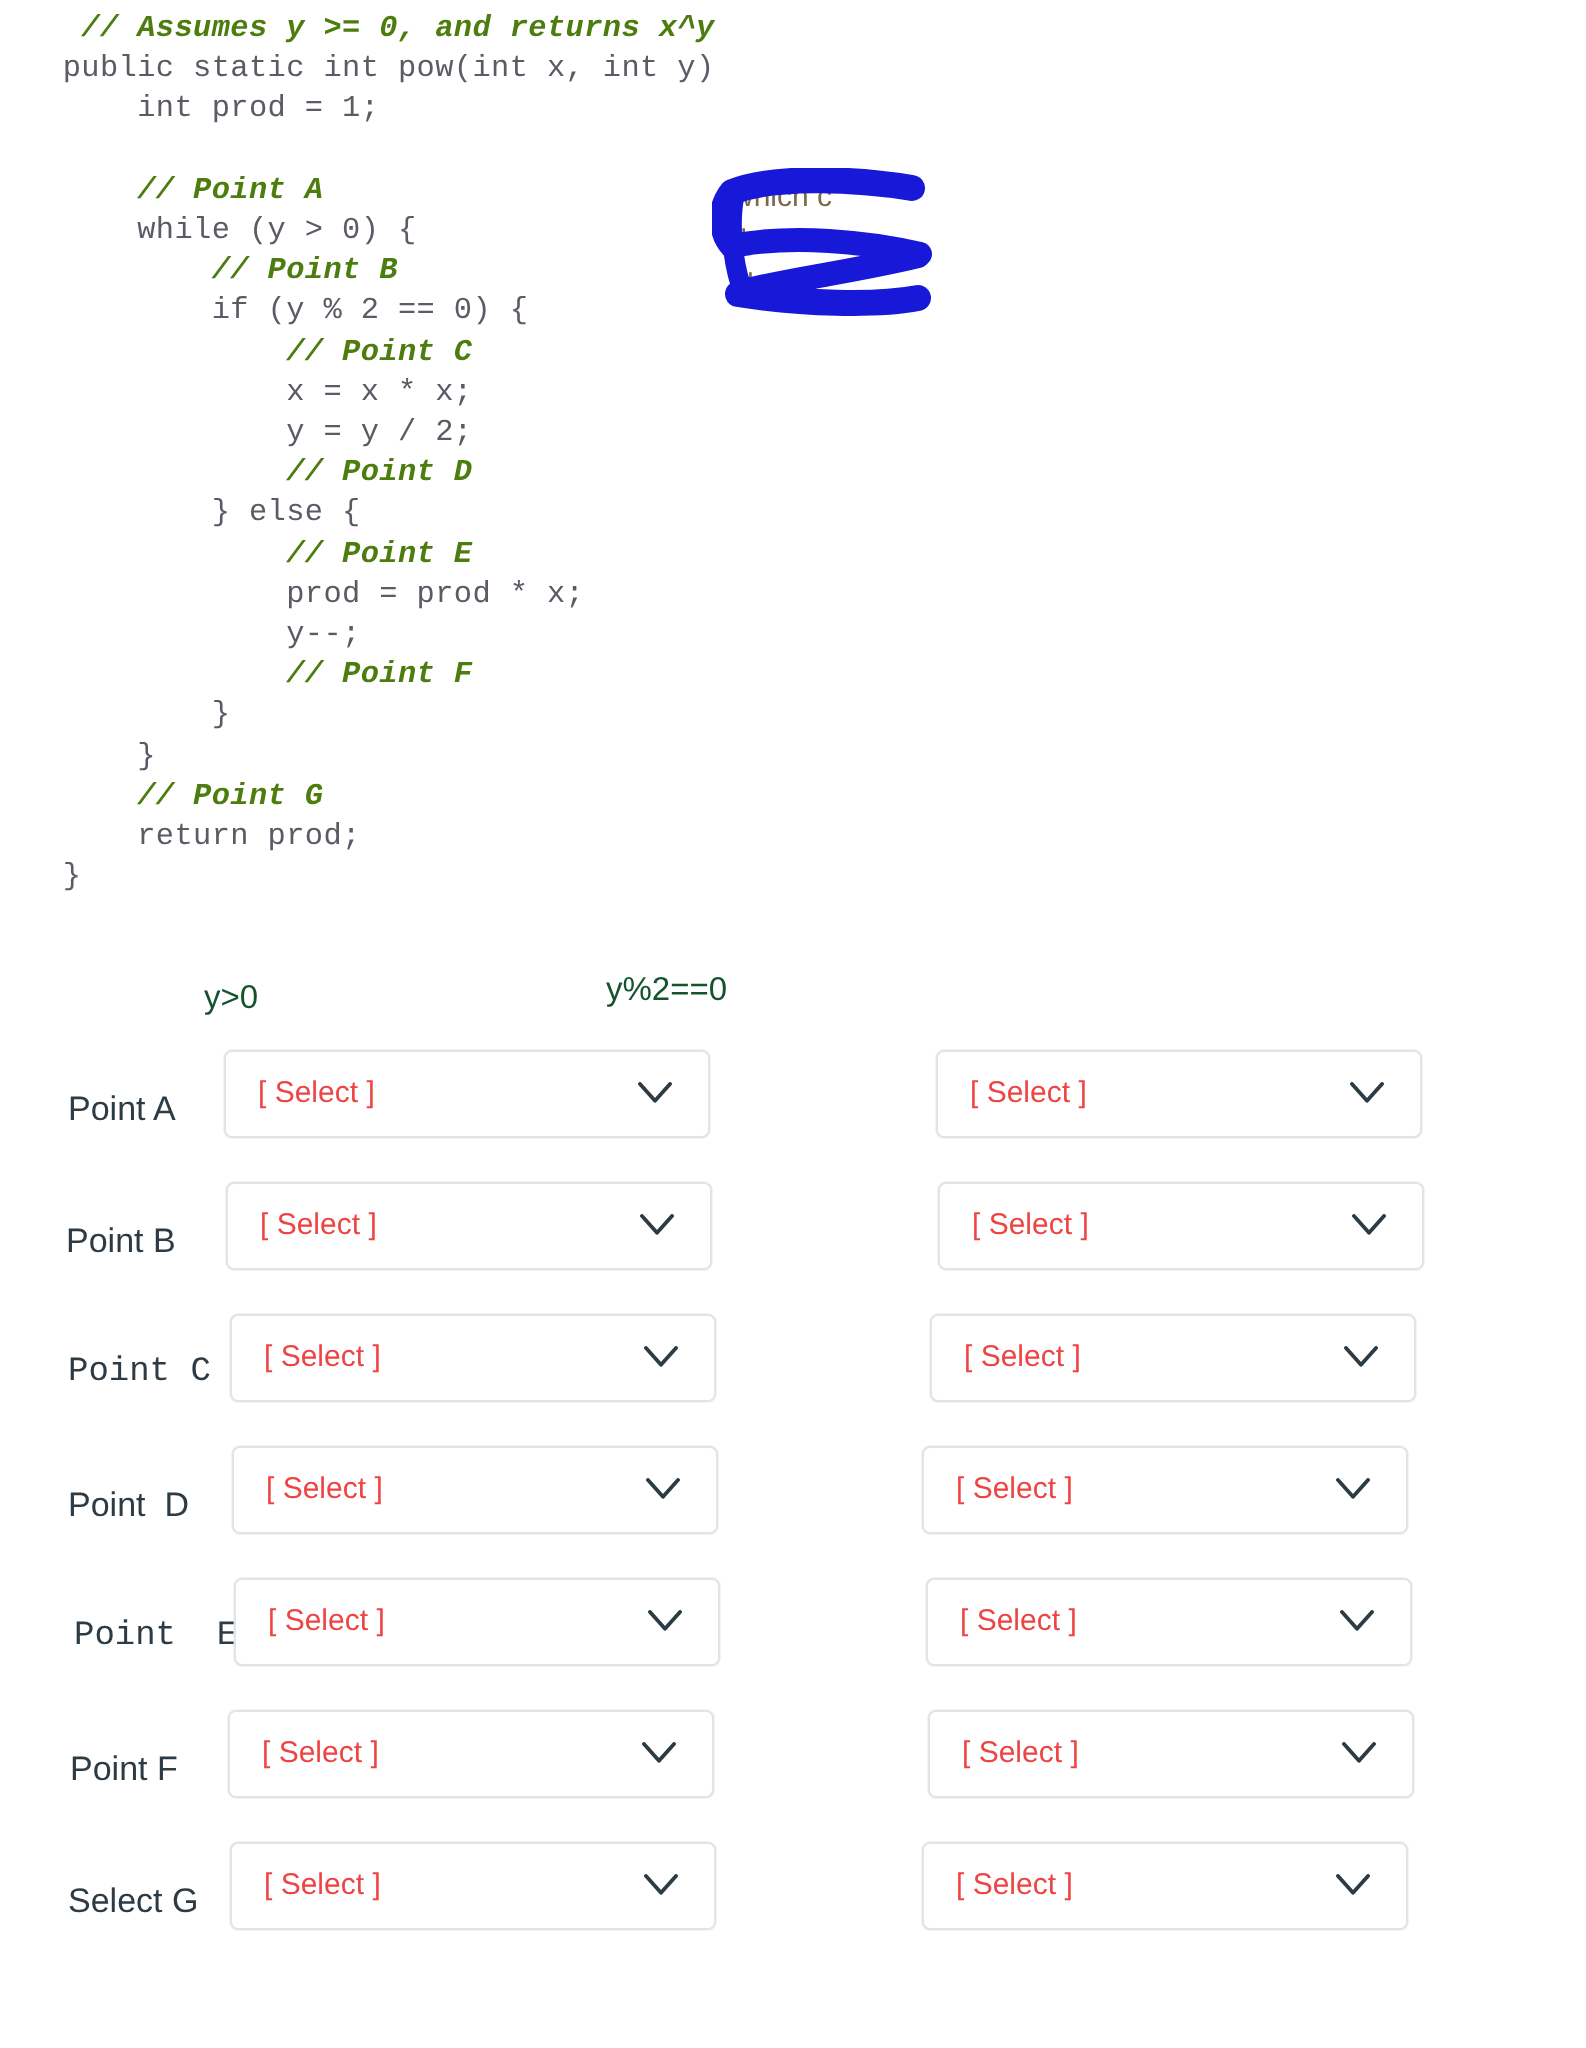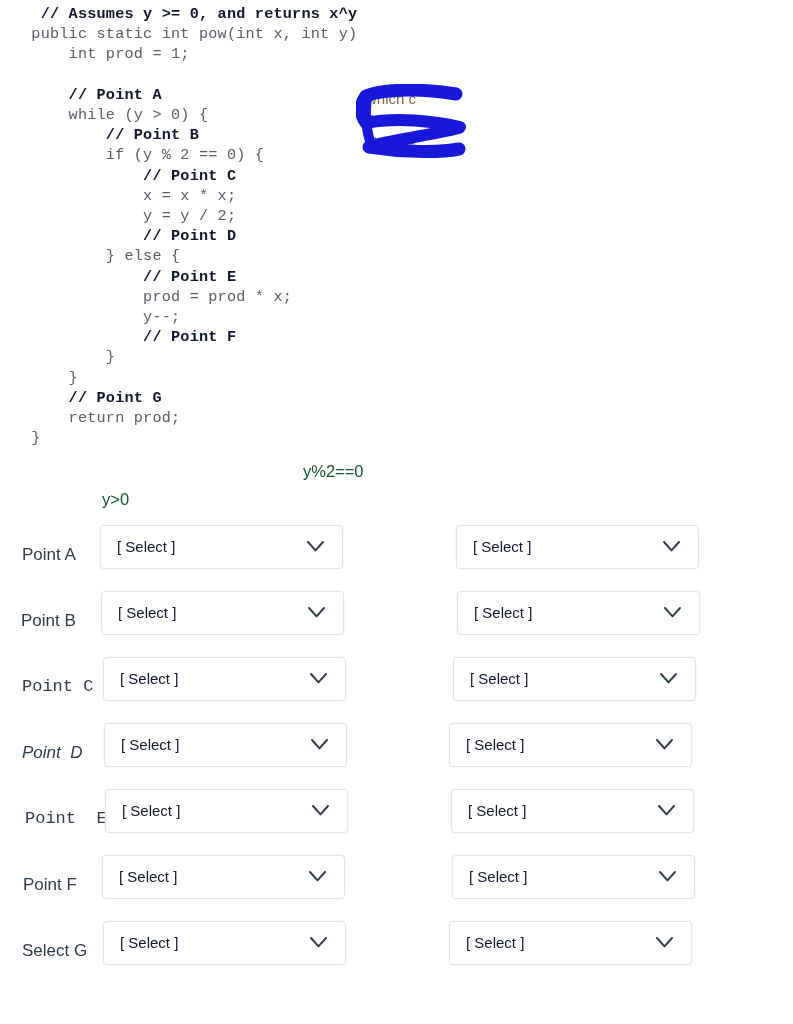--- a/index.html
+++ b/index.html
@@ -30,22 +30,23 @@
     top: 4px;
     margin: 0;
     font-family: "Liberation Mono", "DejaVu Sans Mono", monospace;
     font-size: 15.2px;
     line-height: 20.2px;
     white-space: pre;
     color: #5b5b66;
     letter-spacing: 0.2px;
   }
   #code-listing .cmt {
-    color: #0f172a;
+    color: #4d7c0f;
     font-weight: bold;
+    font-style: italic;
   }
   #code-listing .ln {
     display: block;
     min-height: 20.2px;
   }
 
   
   #scribble {
     position: absolute;
     left: 356px;
@@ -69,26 +70,26 @@
 
   
   .col-header {
     position: absolute;
     font-family: "Liberation Sans", sans-serif;
     font-size: 16.5px;
     color: #14532d;
     white-space: nowrap;
   }
   #header-cond-1 { left: 102px; top: 490px; }
-  #header-cond-2 { left: 303px; top: 462px; }
+  #header-cond-2 { left: 303px; top: 486px; }
 
   
   .select-row {
     position: absolute;
-    left: 0;
+    left: 12px;
     width: 709px;
     height: 60px;
   }
   .row-label {
     position: absolute;
     font-family: "Liberation Sans", sans-serif;
     font-size: 17px;
     color: #2d3b45;
     white-space: pre;
     top: 20px;
@@ -102,21 +103,21 @@
     border: 1px solid #e2e4e6;
     border-radius: 4px;
     box-shadow: 0 0 0 0.5px rgba(226,228,230,0.45);
   }
   .select-value {
     position: absolute;
     left: 16px;
     top: 12px;
     font-family: "Liberation Sans", sans-serif;
     font-size: 15px;
-    color: #0f172a;
+    color: #ef4444;
     white-space: nowrap;
   }
   .chev {
     position: absolute;
     right: 18px;
     top: 15px;
     width: 17px;
     height: 11px;
   }
   .chev svg { display: block; }
@@ -199,21 +200,21 @@
       <div class="select-box" style="left: 453px; width: 243px;">
         <span class="select-value">[ Select ]</span>
         <span class="chev">
           <svg viewBox="0 0 17 11" width="17" height="11">
             <path d="M1 1 L8.5 9.4 L16 1" fill="none" stroke="#2d3b45" stroke-width="1.9" stroke-linecap="round" stroke-linejoin="round"></path>
           </svg>
         </span>
       </div>
     </div>
     <div class="select-row" style="top: 723px;">
-      <div class="row-label" style="left: 22px; font-style: italic;">Point  D</div>
+      <div class="row-label" style="left: 22px;">Point  D</div>
       <div class="select-box" style="left: 104px; width: 243px;">
         <span class="select-value">[ Select ]</span>
         <span class="chev">
           <svg viewBox="0 0 17 11" width="17" height="11">
             <path d="M1 1 L8.5 9.4 L16 1" fill="none" stroke="#2d3b45" stroke-width="1.9" stroke-linecap="round" stroke-linejoin="round"></path>
           </svg>
         </span>
       </div>
       <div class="select-box" style="left: 449px; width: 243px;">
         <span class="select-value">[ Select ]</span>

